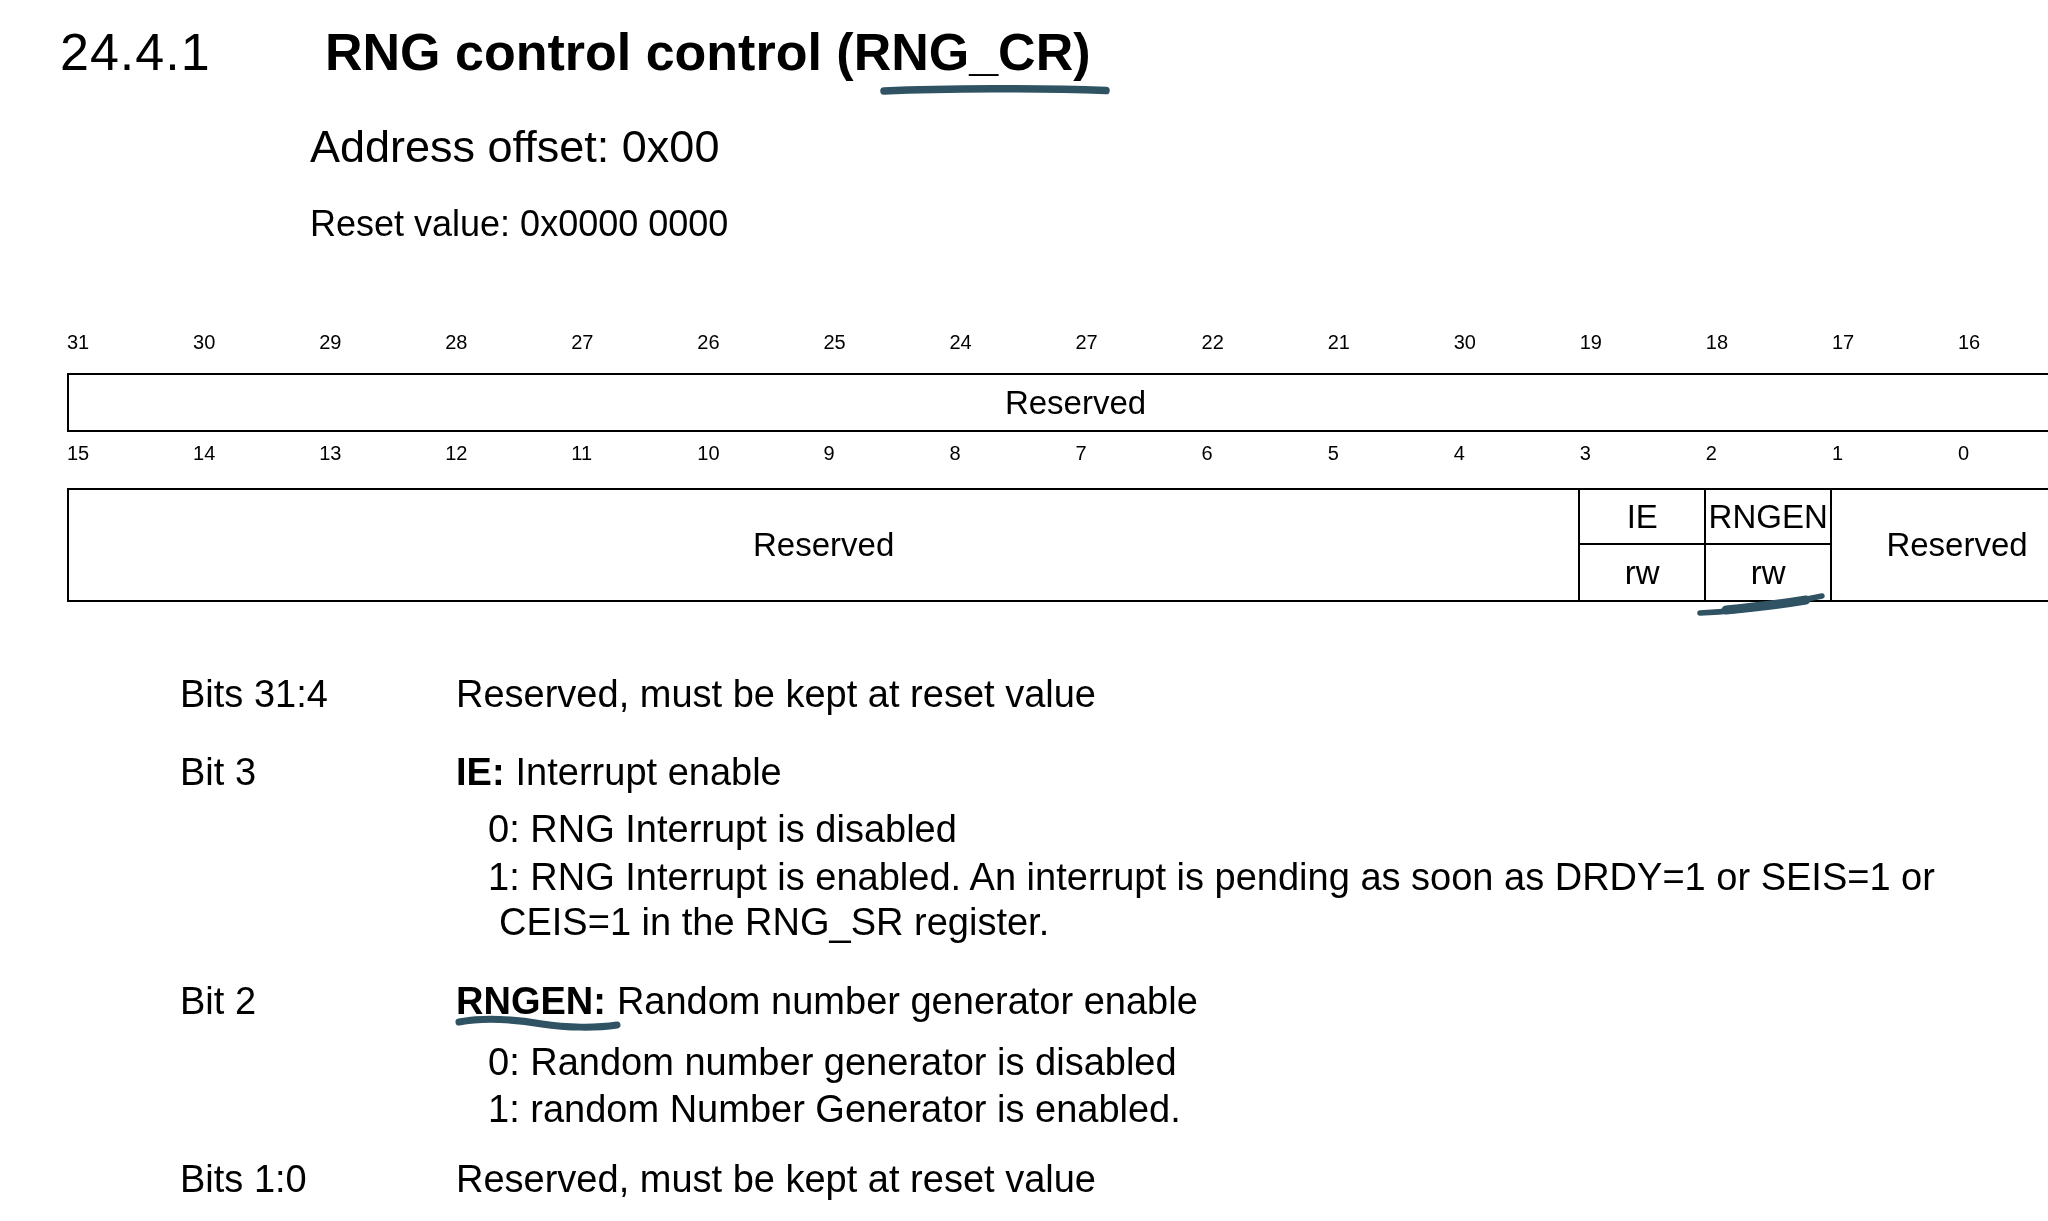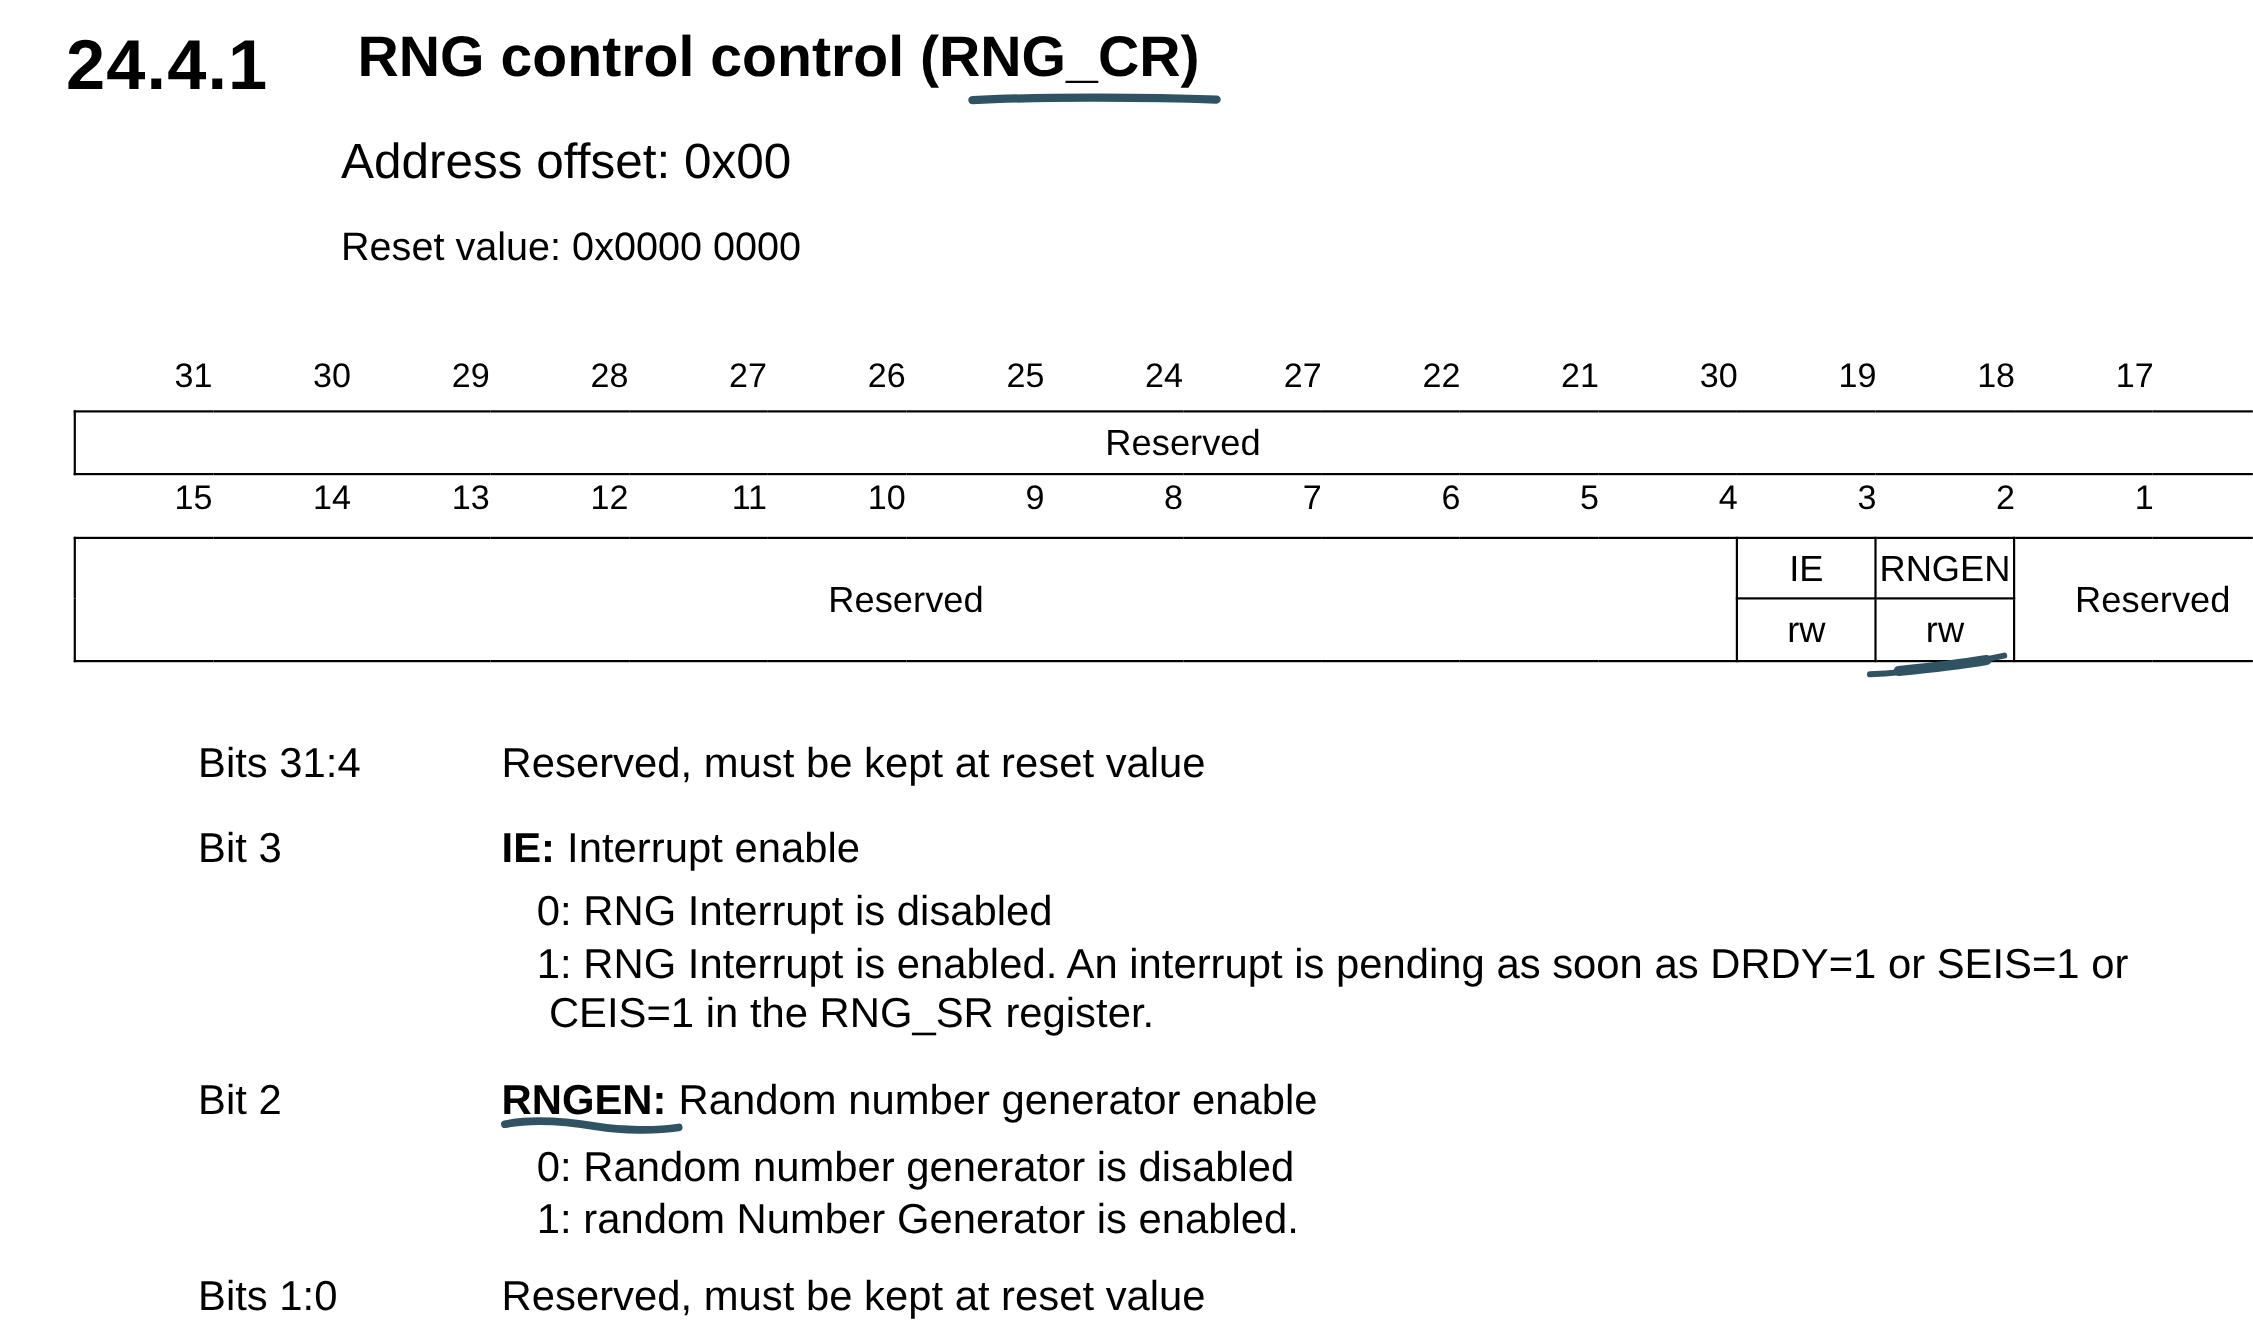--- a/index.html
+++ b/index.html
@@ -2,27 +2,27 @@
 <html><head>
 <meta charset="utf-8">
 <style>
   html,body{margin:0;padding:0;}
   body{
     width:2048px;height:1221px;position:relative;overflow:hidden;
     background:#ffffff;color:#000;
     font-family:"Liberation Sans","DejaVu Sans",sans-serif;
   }
   .abs{position:absolute;white-space:nowrap;}
-  .secnum{left:60px;top:22px;font-size:64px;font-weight:bold;letter-spacing:1px;}
+  .secnum{left:60px;top:22px;font-size:52px;font-weight:normal;letter-spacing:1px;}
   .title{left:325px;top:22px;font-size:52px;font-weight:bold;}
   .meta1{left:310px;top:121px;font-size:45px;}
   .meta2{left:310px;top:203px;font-size:36px;}
 
   table.bits{position:absolute;left:67px;width:2017px;border-collapse:collapse;table-layout:fixed;}
-  table.bits td{padding:0;text-align:right;vertical-align:middle;font-size:31px;height:40px;}
+  table.bits td{padding:0;text-align:left;vertical-align:middle;font-size:20px;height:40px;}
   table.bits.high{top:322px;}
   table.bits.low{top:433px;}
 
   table.reg{position:absolute;left:67px;width:2017px;border-collapse:collapse;table-layout:fixed;font-size:33px;}
   table.reg td{border:2px solid #000;padding:0;text-align:center;vertical-align:middle;background:#fff;}
   table.reg.t1{top:373px;}
   table.reg.t1 td{height:55px;}
   table.reg.t2{top:488px;}
   table.reg.t2 tr.r1 td{height:53px;}
   table.reg.t2 tr.r2 td{height:55px;}

